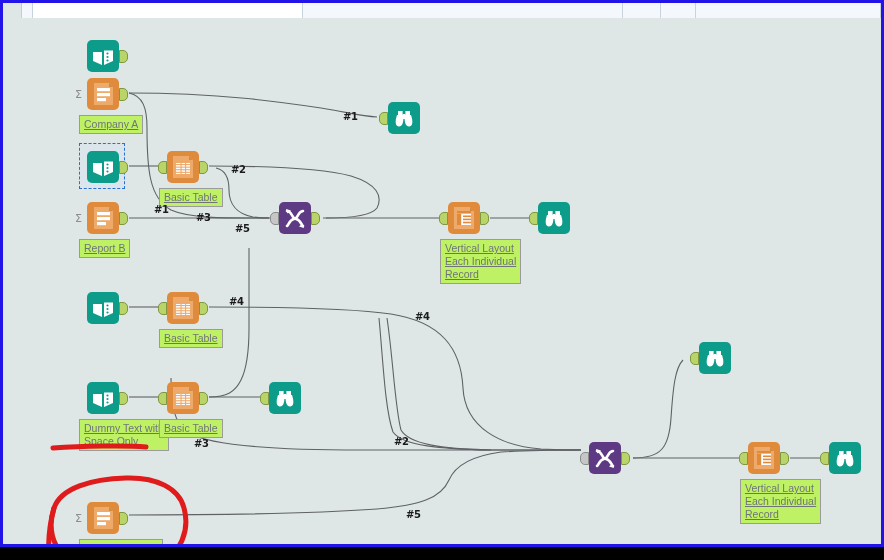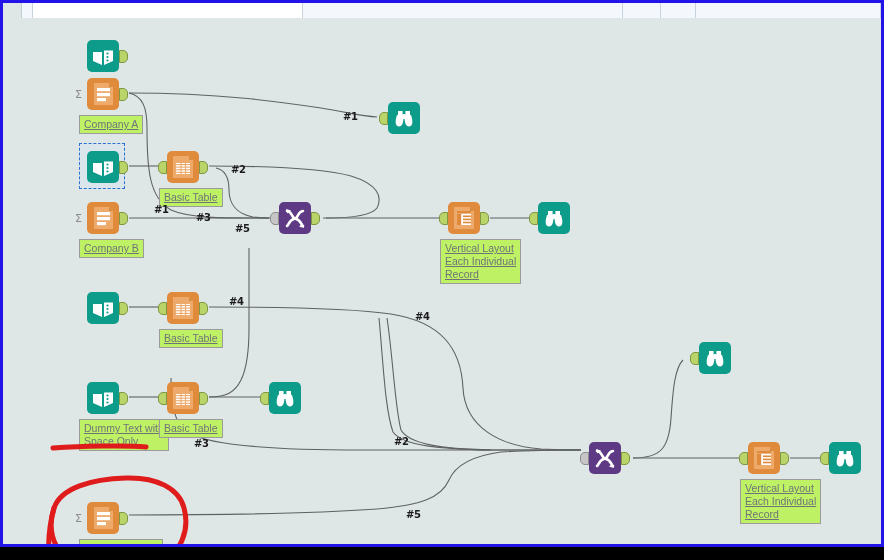--- a/index.html
+++ b/index.html
@@ -242,21 +242,21 @@
             <svg viewBox="0 0 32 32" width="32" height="32" xmlns="http://www.w3.org/2000/svg" style="position:absolute;left:0;top:0;">
               <path d="M7 5 L22 5 L26 9 L26 27 L7 27 Z" fill="#edaa6b"></path>
               <path d="M22 5 L26 9 L22 9 Z" fill="#d68a3e"></path>
               <rect x="10" y="10" width="13" height="3.2" fill="#ffffff"></rect>
               <rect x="10" y="15" width="13" height="3.2" fill="#ffffff"></rect>
               <rect x="10" y="20" width="9" height="3.2" fill="#ffffff"></rect>
             </svg>
           </div>
           <div class="sigma" style="left: -12px; top: 11px;">Σ</div>
           <div class="anchor-out" style="left: 32px; top: 10px;"></div>
-          <div class="nodelabel" style="left: -8px; top: 37px;">Company B</div>
+          <div class="nodelabel" style="left: -8px; top: 37px;">Report B</div>
         </div>
         <div class="node" style="left: 258px; top: 184px;">
           <div class="tile purple">
             <svg viewBox="0 0 32 32" width="32" height="32" xmlns="http://www.w3.org/2000/svg" style="position:absolute;left:0;top:0;">
               <path d="M8 9 C14 10 12 16 17 17 C22 18 22 23 24 24" stroke="#ffffff" stroke-width="2.6" fill="none" stroke-linecap="round"></path>
               <path d="M24 9 C18 10 20 16 15 17 C10 18 10 23 8 24" stroke="#ffffff" stroke-width="2.6" fill="none" stroke-linecap="round"></path>
               <path d="M7 7 L12 8.5 L8.5 11.5 Z" fill="#ffffff"></path>
               <path d="M25 26 L20 24.5 L23.5 21.5 Z" fill="#ffffff"></path>
             </svg>
           </div>

